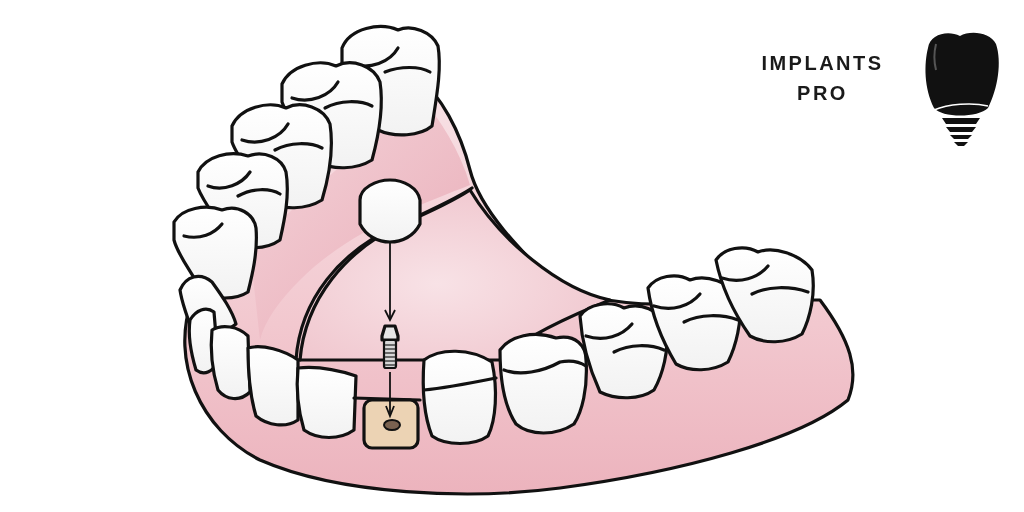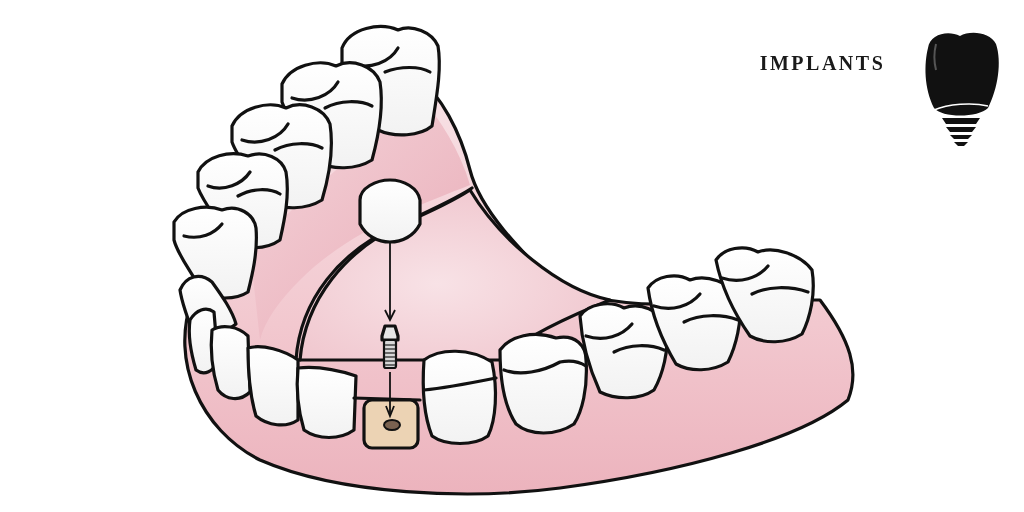--- a/index.html
+++ b/index.html
@@ -1,18 +1,18 @@
 <!DOCTYPE html>
 <html><head>
 <meta charset="utf-8">
 <style>
   html,body{margin:0;padding:0;background:#ffffff;}
   body{width:1024px;height:512px;overflow:hidden;position:relative;font-family:"DejaVu Serif",serif;}
   #canvas{position:absolute;left:0;top:0;width:1024px;height:512px;}
-  .logo-text{position:absolute;left:735px;top:48px;width:175px;text-align:center;font-family:Liberation Serif, serif;font-weight:bold;color:#1a1a1a;font-size:20px;letter-spacing:2.5px;line-height:30px;}
+  .logo-text{position:absolute;left:735px;top:48px;width:175px;text-align:center;font-family:Liberation Sans, sans-serif;font-weight:bold;color:#1a1a1a;font-size:20px;letter-spacing:2.5px;line-height:30px;}
   .logo-text .copy{font-size:13px;vertical-align:super;letter-spacing:0;margin-left:1px;}
   .logo-mark{position:absolute;left:918px;top:28px;width:85px;height:125px;}
   svg .ol{stroke:#111;stroke-width:3.2;stroke-linejoin:round;stroke-linecap:round;}
 </style>
 </head>
 <body>
 
 <svg id="canvas" viewBox="0 0 1024 512" width="1024" height="512">
   <defs>
     <linearGradient id="gumGrad" x1="0" y1="0" x2="0" y2="1">
@@ -94,20 +94,21 @@
     <path class="ol" fill="none" d="M586 336 C604 342 622 336 632 324 M614 352 C630 344 650 344 664 350" stroke-width="2"></path>
     <path class="ol" fill="url(#toothGrad)" d="M648 288 C656 276 676 272 690 280 C706 274 730 282 740 298 C742 322 736 346 728 362 C712 372 690 372 676 364 C664 344 652 318 648 288 Z"></path>
     <path class="ol" fill="none" d="M654 306 C672 312 690 306 700 294 M684 322 C700 314 722 314 738 320" stroke-width="2"></path>
     <path class="ol" fill="url(#toothGrad)" d="M716 260 C724 248 744 244 758 252 C774 246 800 254 812 270 C816 294 810 318 802 334 C786 344 764 344 750 336 C736 316 722 290 716 260 Z"></path>
     <path class="ol" fill="none" d="M722 278 C740 284 758 278 768 266 M752 294 C768 286 790 286 808 292" stroke-width="2"></path>
   </g>
 </svg>
 
 <div class="logo-text">
   <div>IMPLANTS</div>
+  <div>PRO</div>
 </div>
 
 <svg class="logo-mark" viewBox="0 0 85 125">
   <path d="M10 20 C12 6 30 2 42 8 C52 2 72 4 78 16 C84 34 80 60 70 80 C60 90 24 90 16 80 C6 60 6 36 10 20 Z" fill="#111"></path>
   <path d="M16 82 C30 76 54 74 70 78" stroke="#fff" stroke-width="1.5" fill="none"></path>
   <path d="M24 90 H62 L58 96 H28 Z M28 99 H58 L54 104 H32 Z M32 107 H54 L50 111 H36 Z M36 114 H50 L46 118 H40 Z" fill="#111"></path>
   <path d="M18 16 C16 24 16 34 18 42" stroke="#555" stroke-width="2" fill="none"></path>
 </svg>
 
 </body></html>

